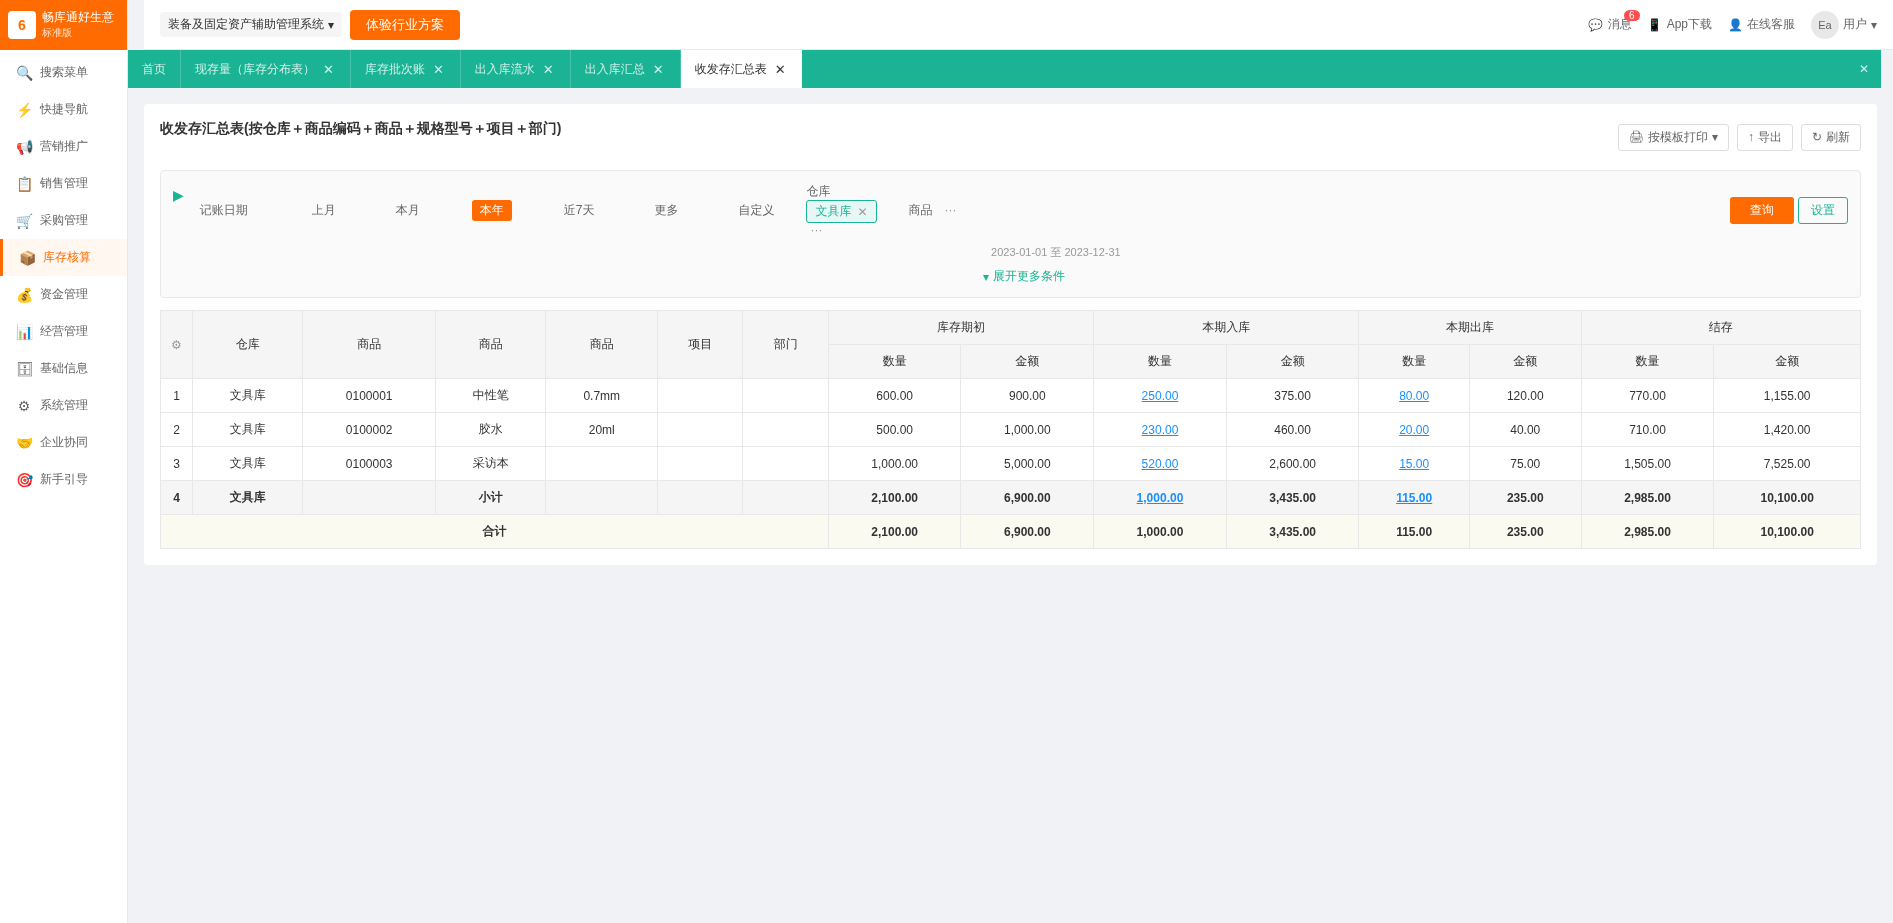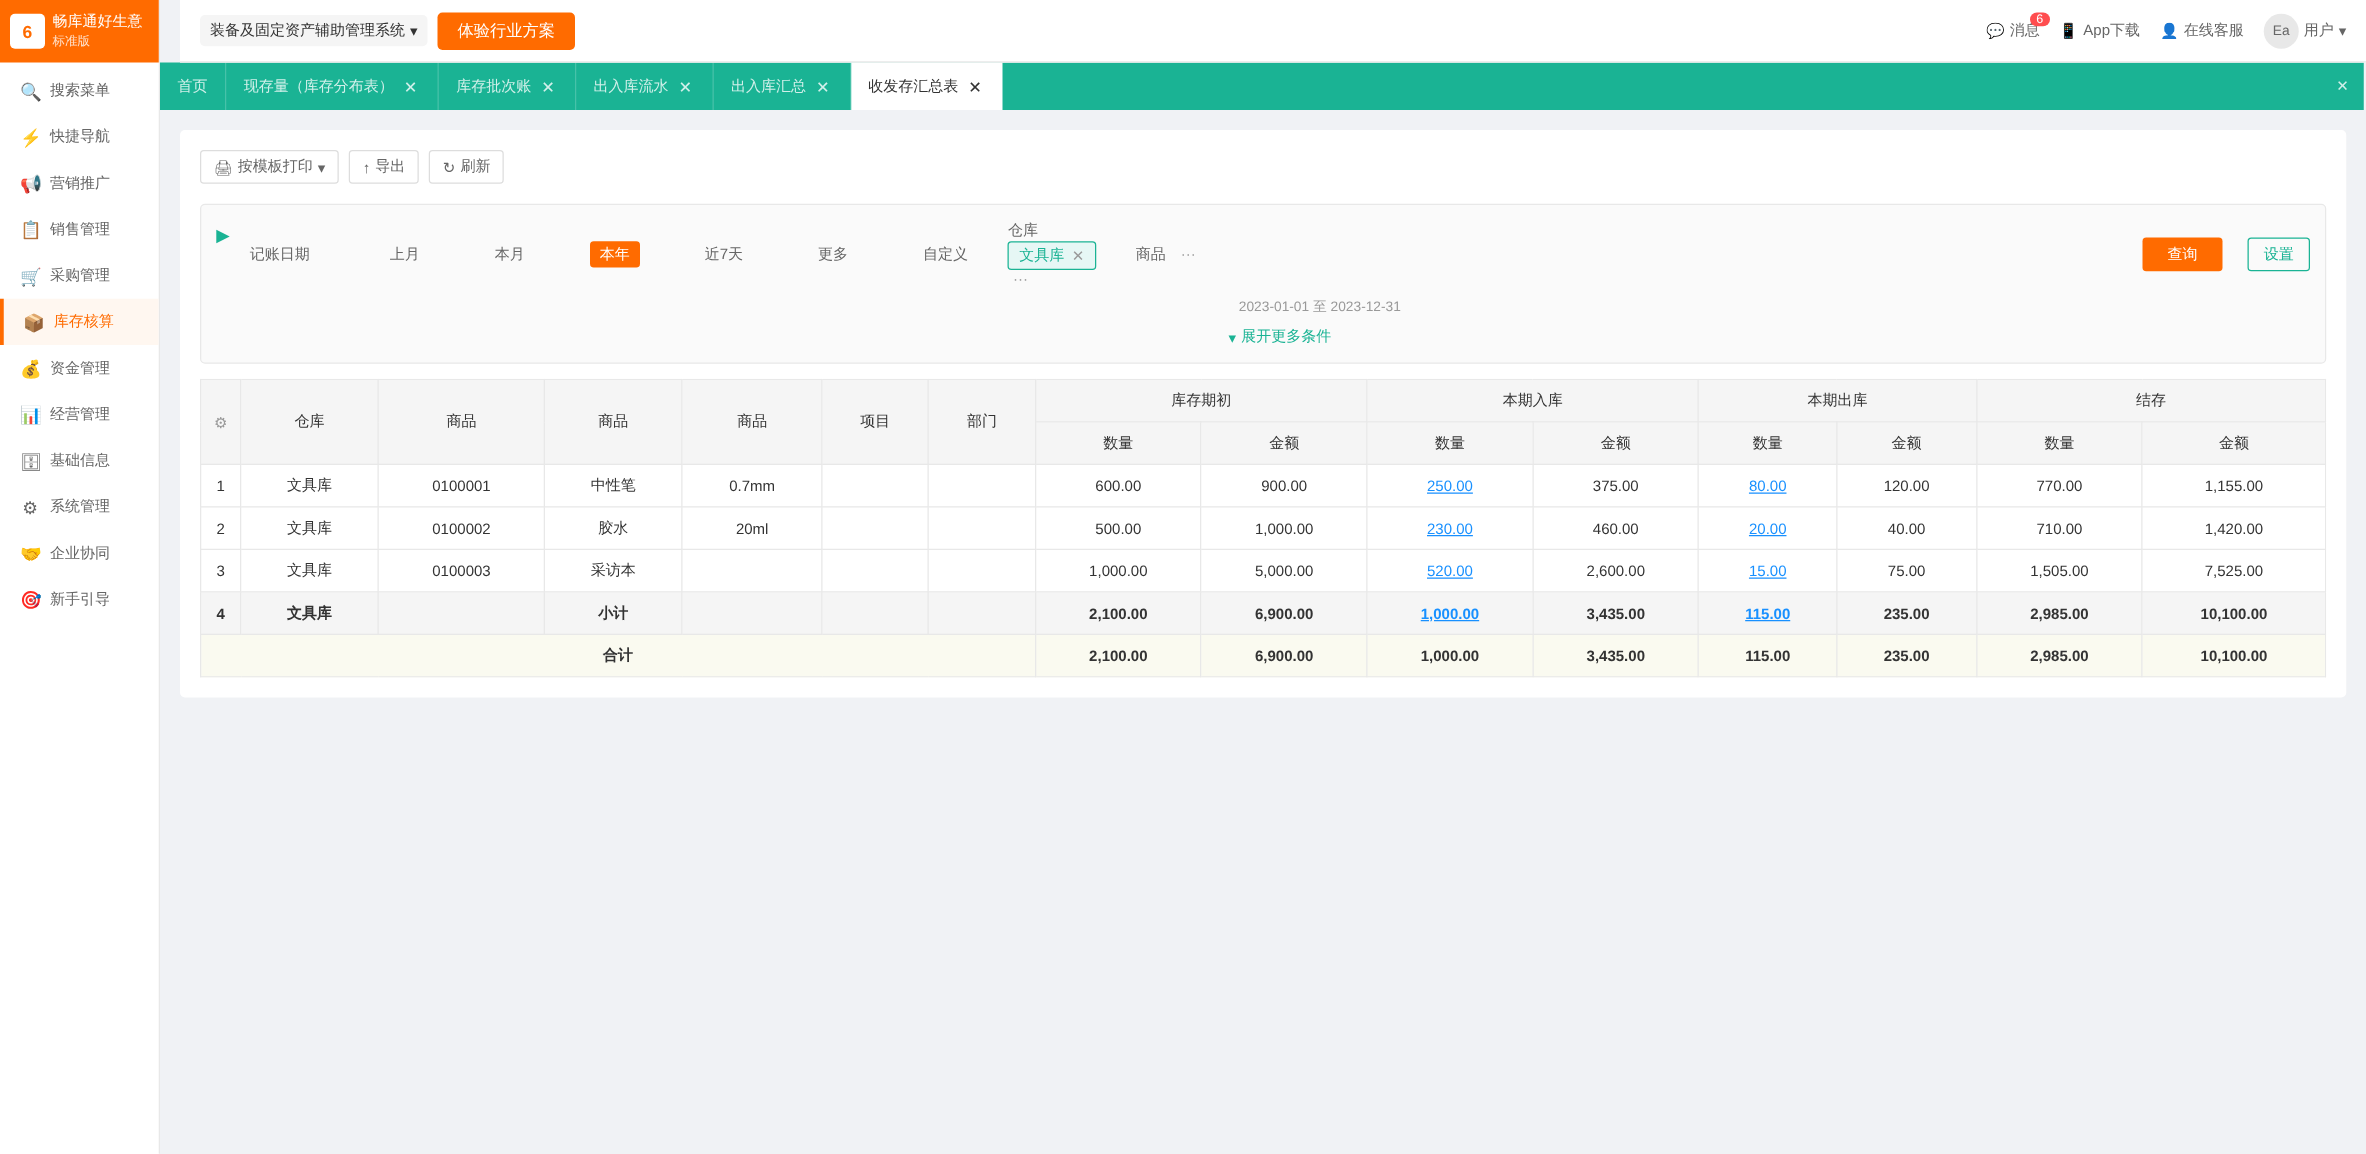--- a/index.html
+++ b/index.html
@@ -47,21 +47,21 @@
     .header-right { display: flex; align-items: center; gap: 16px; }
     .header-action { display: flex; align-items: center; gap: 4px; cursor: pointer; color: #666; font-size: 12px; position: relative; }
     .badge { 
       position: absolute; top: -6px; right: -8px; background: #ff4d4f; color: #fff;
       border-radius: 10px; padding: 0 4px; font-size: 10px; min-width: 16px; text-align: center;
     }
     .user-avatar { width: 28px; height: 28px; background: #e8e8e8; border-radius: 50%; display: flex; align-items: center; justify-content: center; font-size: 11px; color: #666; }
 
     
     .tabbar {
-      position: fixed; left: 128px; top: 50px; right: 2px; height: 38px;
+      position: fixed; left: 128px; top: 50px; right: 12px; height: 38px;
       background: #1ab394; display: flex; align-items: stretch; z-index: 98;
     }
     .tab {
       display: flex; align-items: center; gap: 6px; padding: 0 14px;
       cursor: pointer; color: rgba(255,255,255,0.8); font-size: 12px; white-space: nowrap;
       border-right: 1px solid rgba(255,255,255,0.2);
     }
     .tab.active { background: #fff; color: #333; border-right: none; }
     .tab-close-btn { background: none; border: none; cursor: pointer; color: inherit; font-size: 13px; padding: 0 2px; }
 
@@ -260,20 +260,21 @@
     <button class="tab-close-btn" style="color:#333;">✕</button>
   </div>
   <div style="flex:1;"></div>
   <div style="display:flex;align-items:center;padding:0 12px;color:rgba(255,255,255,0.8);cursor:pointer;">✕</div>
 </div>
 
 <div class="main">
   <div class="page-container">
 
     <div style="display:flex;align-items:center;justify-content:space-between;margin-bottom:16px;">
+      <h2 class="page-title">收发存汇总表(按仓库＋商品编码＋商品＋规格型号＋项目＋部门)</h2>
       <div style="display:flex;align-items:center;gap:8px;">
         <button class="print-btn">
           <span>🖨</span>
           <span>按模板打印</span>
           <span>▾</span>
         </button>
         <button class="export-btn">
           <span>↑</span>
           <span>导出</span>
         </button>
@@ -302,21 +303,21 @@
             <div class="warehouse-tag">
               <span>文具库</span>
               <span class="tag-close">✕</span>
             </div>
             <span class="ellipsis-btn">···</span>
           </div>
           <div style="margin-left:16px;display:flex;align-items:center;gap:8px;">
             <span class="filter-label">商品</span>
             <span class="ellipsis-btn">···</span>
           </div>
-          <div style="margin-left:auto;display:flex;gap:20px;padding-left:12px;">
+          <div style="margin-left:auto;display:flex;gap:4px;padding-left:12px;">
             <button class="query-btn">查询</button>
             <button class="settings-btn">设置</button>
           </div>
         </div>
         <div style="display:flex;justify-content:center;padding-left:60px;">
           <span class="date-range">2023-01-01 至 2023-12-31</span>
         </div>
         <div class="expand-btn">
           <span>▾</span>
           <span>展开更多条件</span>

